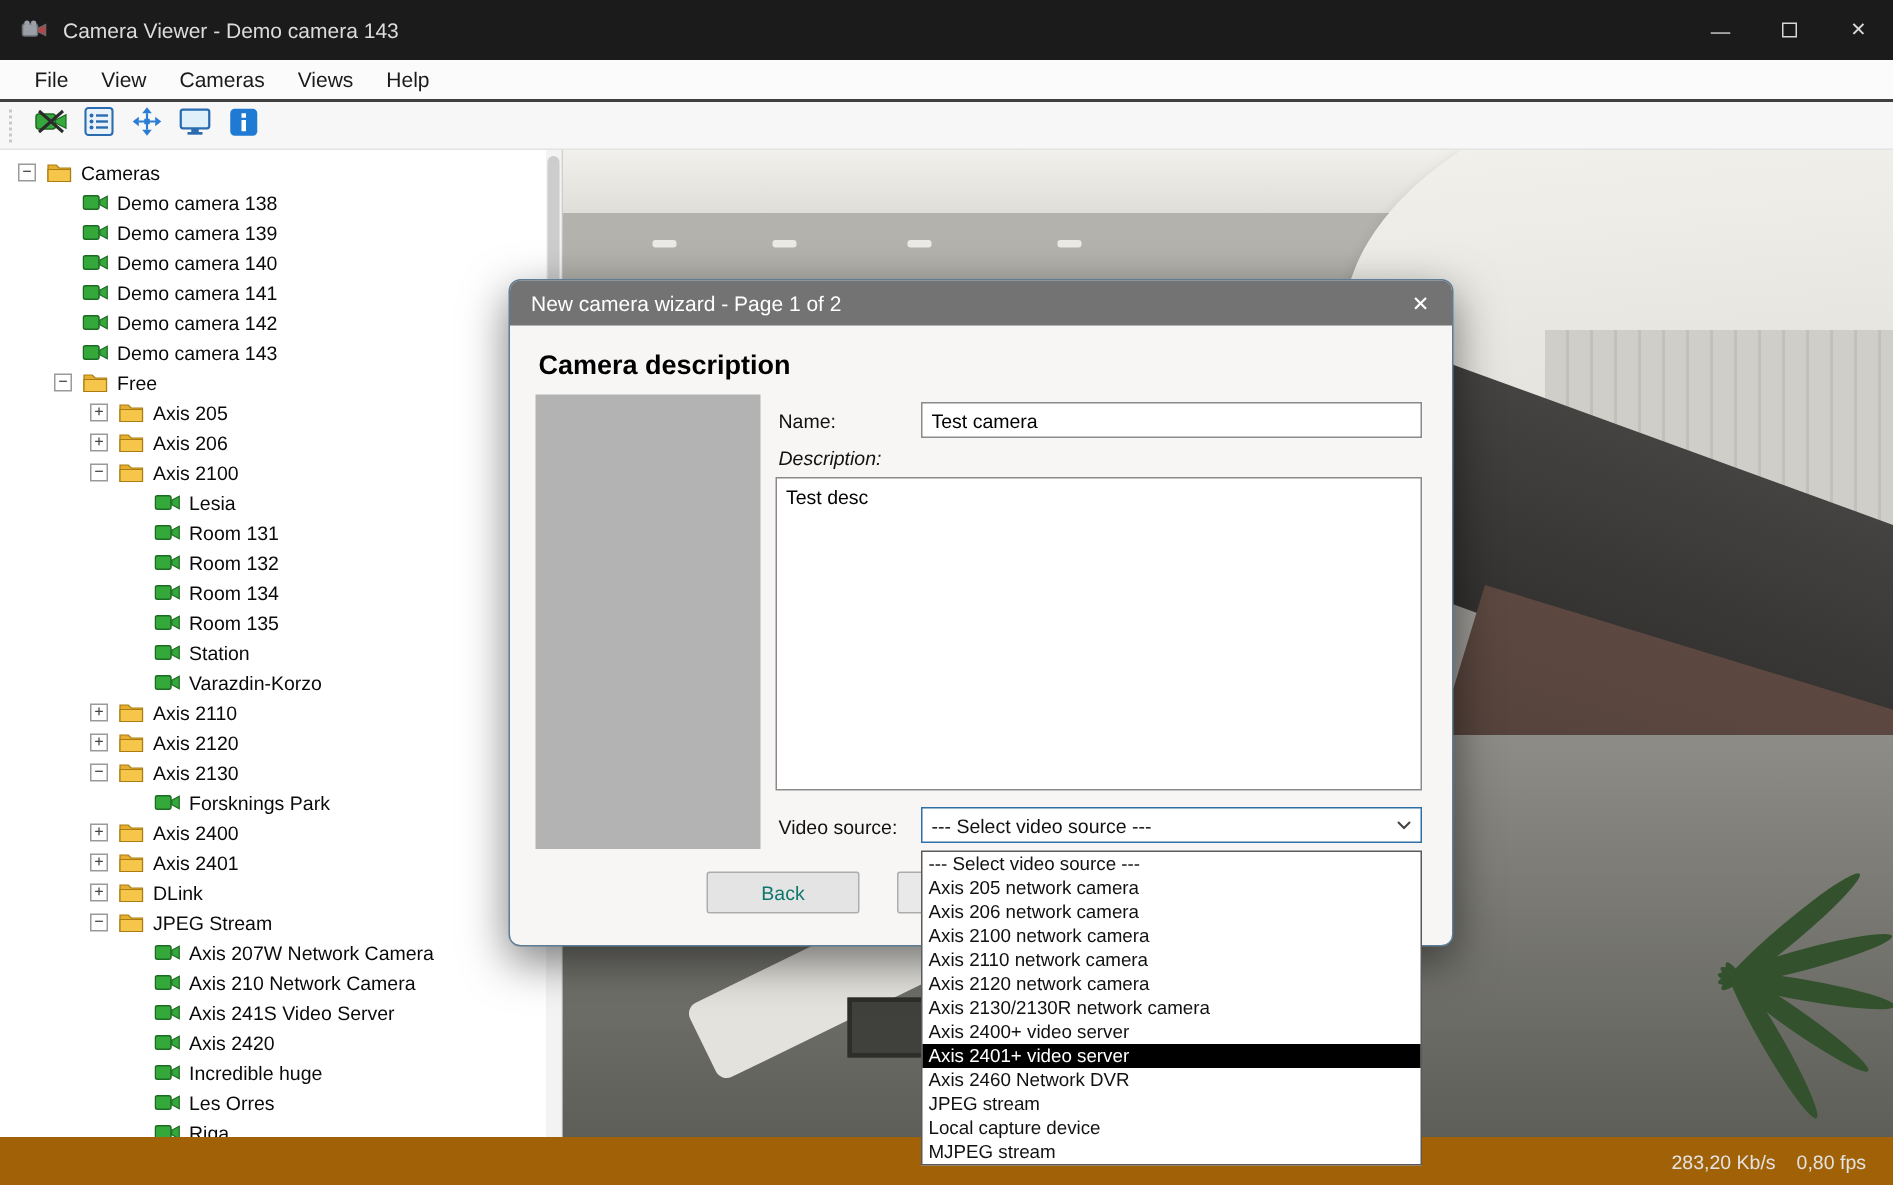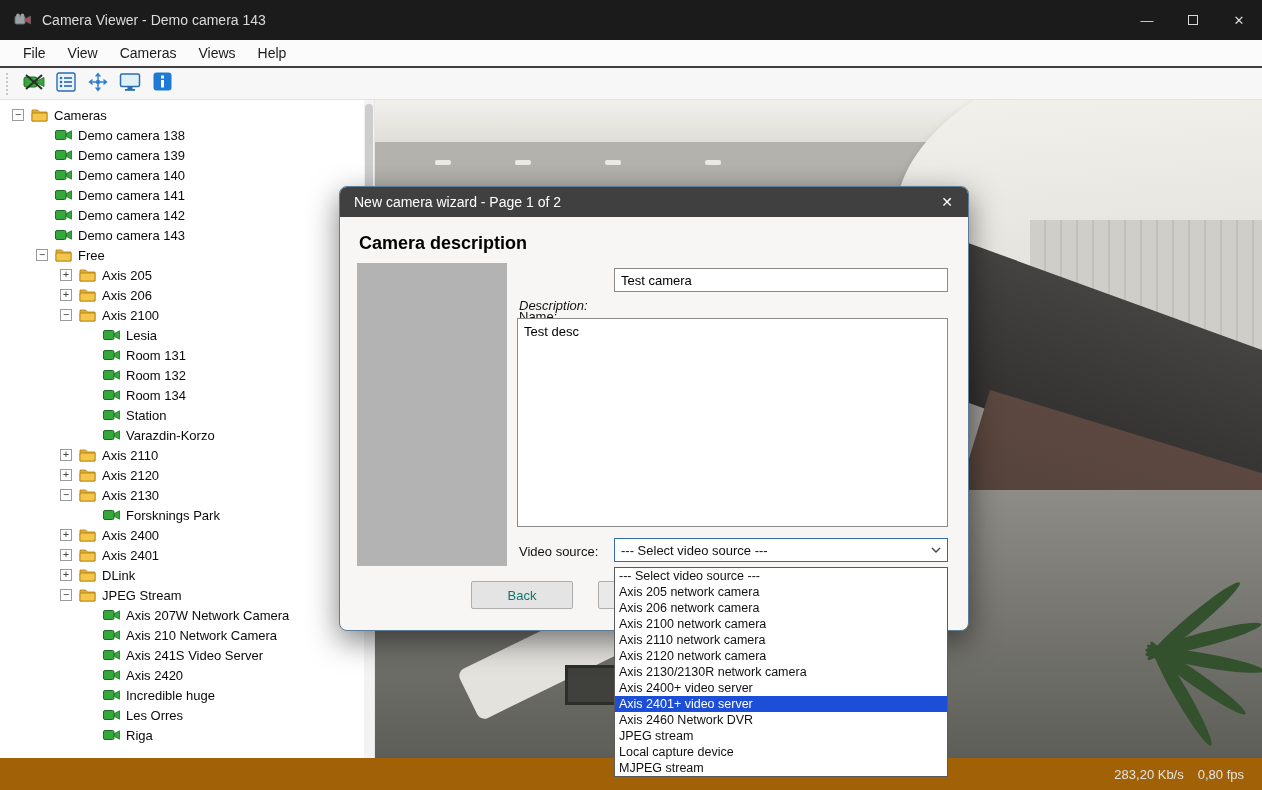--- a/index.html
+++ b/index.html
@@ -51,39 +51,39 @@
   .v-wing { left:80px; top:510px; width:270px; height:55px; background:#e3e2dd; transform:rotate(-26deg); border-radius:8px; }
   .v-grate { left:190px; top:565px; width:62px; height:40px; background:#40403c; border:3px solid #2d2d29; }
   .v-plane { width:16px; height:5px; background:#eceae6; border-radius:2px; top:60px; }
   .palm-frond { left:770px; top:545px; width:120px; height:14px; background:#32512c; border-radius:50%; transform-origin:10% 50%; }
   
   .statusbar { height:32px; background:#a16207; color:#e3e3e3; display:flex; align-items:center; justify-content:flex-end; gap:14px; padding-right:18px; font-size:13px; }
   
   .dialog { position:absolute; left:339px; top:186px; width:630px; height:445px; z-index:10;
             background:#f7f6f4; border:1px solid #5d7c96; border-radius:8px;
             box-shadow:0 10px 30px rgba(0,0,0,.5); }
-  .dialog-titlebar { height:30px; background:#404040; color:#fff; border-radius:7px 7px 0 0;
+  .dialog-titlebar { height:30px; background:#737373; color:#fff; border-radius:7px 7px 0 0;
                      display:flex; align-items:center; padding-left:14px; font-size:14px; }
   .dialog-close { margin-left:auto; width:42px; height:30px; display:flex; align-items:center; justify-content:center; color:#fff; font-size:14px; border-radius:0 7px 0 0; }
   .dialog-heading { position:absolute; left:19px; top:46px; font-size:18px; font-weight:bold; color:#000; }
   .dlg-placeholder { position:absolute; left:17px; top:76px; width:150px; height:303px; background:#b3b3b3; }
   .dlg-label { position:absolute; font-size:13px; color:#111; }
-  .lbl-name { left:179px; top:86px;margin-top:36px; }
+  .lbl-name { left:179px; top:86px; }
   .lbl-desc { left:179px; top:111px;font-style:italic; }
   .lbl-source { left:179px; top:357px; }
   .dlg-input { position:absolute; left:274px; top:81px; width:334px; height:24px; border:1px solid #8a8a8a; background:#fff; font-size:13px; padding:0 6px; font-family:inherit; }
   .dlg-textarea { position:absolute; left:177px; top:131px; width:431px; height:209px; border:1px solid #8a8a8a; background:#fff; font-size:13px; padding:5px 6px; font-family:inherit; resize:none; }
   .dlg-combo { position:absolute; left:274px; top:351px; width:334px; height:24px; border:1px solid #2f6fa8; background:#fff; display:flex; align-items:center; font-size:13px; padding-left:6px; }
   .combo-chevron { margin-left:auto; width:22px; display:flex; align-items:center; justify-content:center; color:#444; }
   .dlg-btn { position:absolute; top:394px; width:102px; height:28px; border:1px solid #adadad; background:#e4e4e4; font-size:13px; display:flex; align-items:center; justify-content:center; border-radius:2px; }
   .btn-back { left:131px; color:#0f766e; }
   .btn-next { left:258px; color:#222; background:#e9e9e9; z-index:1; }
   .dropdown-list { position:absolute; left:274px; top:380px; width:334px; z-index:20; background:#fff; border:1px solid #5a5a5a; }
   .dd-option { height:16px; line-height:16px; font-size:12.5px; padding-left:4px; color:#111; white-space:nowrap; overflow:hidden; }
-  .dd-option.highlighted { background:#1d4ed8; color:#fff; }
+  .dd-option.highlighted { background:#000000; color:#fff; }
 </style>
 </head>
 <body>
 
 <div class="window">
 
   <div class="titlebar">
     <span class="app-icon">
       <svg width="18" height="14" viewBox="0 0 18 14">
           <rect x="1" y="3" width="10" height="8" rx="1.5" fill="#9aa0a6" stroke="#6a6f75"></rect>
@@ -309,20 +309,30 @@
           </div>
           <div class="tree-row" style="padding-left: 84px;">
             <span class="expander hidden-exp"></span>
             <span class="ticon">
               <svg width="17" height="12" viewBox="0 0 17 12">
                 <rect x="0.5" y="1.5" width="10.5" height="9" rx="1.5" fill="#35a83c" stroke="#1c6b22"></rect>
                 <path d="M11.5 4.5 L16.5 1.8 v8.4 L11.5 7.5 z" fill="#35a83c" stroke="#1c6b22" stroke-width="0.8"></path>
               </svg>
             </span>
             <span class="tlabel">Room 134</span>
+          </div>
+          <div class="tree-row" style="padding-left: 84px;">
+            <span class="expander hidden-exp"></span>
+            <span class="ticon">
+              <svg width="17" height="12" viewBox="0 0 17 12">
+                <rect x="0.5" y="1.5" width="10.5" height="9" rx="1.5" fill="#35a83c" stroke="#1c6b22"></rect>
+                <path d="M11.5 4.5 L16.5 1.8 v8.4 L11.5 7.5 z" fill="#35a83c" stroke="#1c6b22" stroke-width="0.8"></path>
+              </svg>
+            </span>
+            <span class="tlabel">Room 135</span>
           </div>
           <div class="tree-row" style="padding-left: 84px;">
             <span class="expander hidden-exp"></span>
             <span class="ticon">
               <svg width="17" height="12" viewBox="0 0 17 12">
                 <rect x="0.5" y="1.5" width="10.5" height="9" rx="1.5" fill="#35a83c" stroke="#1c6b22"></rect>
                 <path d="M11.5 4.5 L16.5 1.8 v8.4 L11.5 7.5 z" fill="#35a83c" stroke="#1c6b22" stroke-width="0.8"></path>
               </svg>
             </span>
             <span class="tlabel">Station</span>

